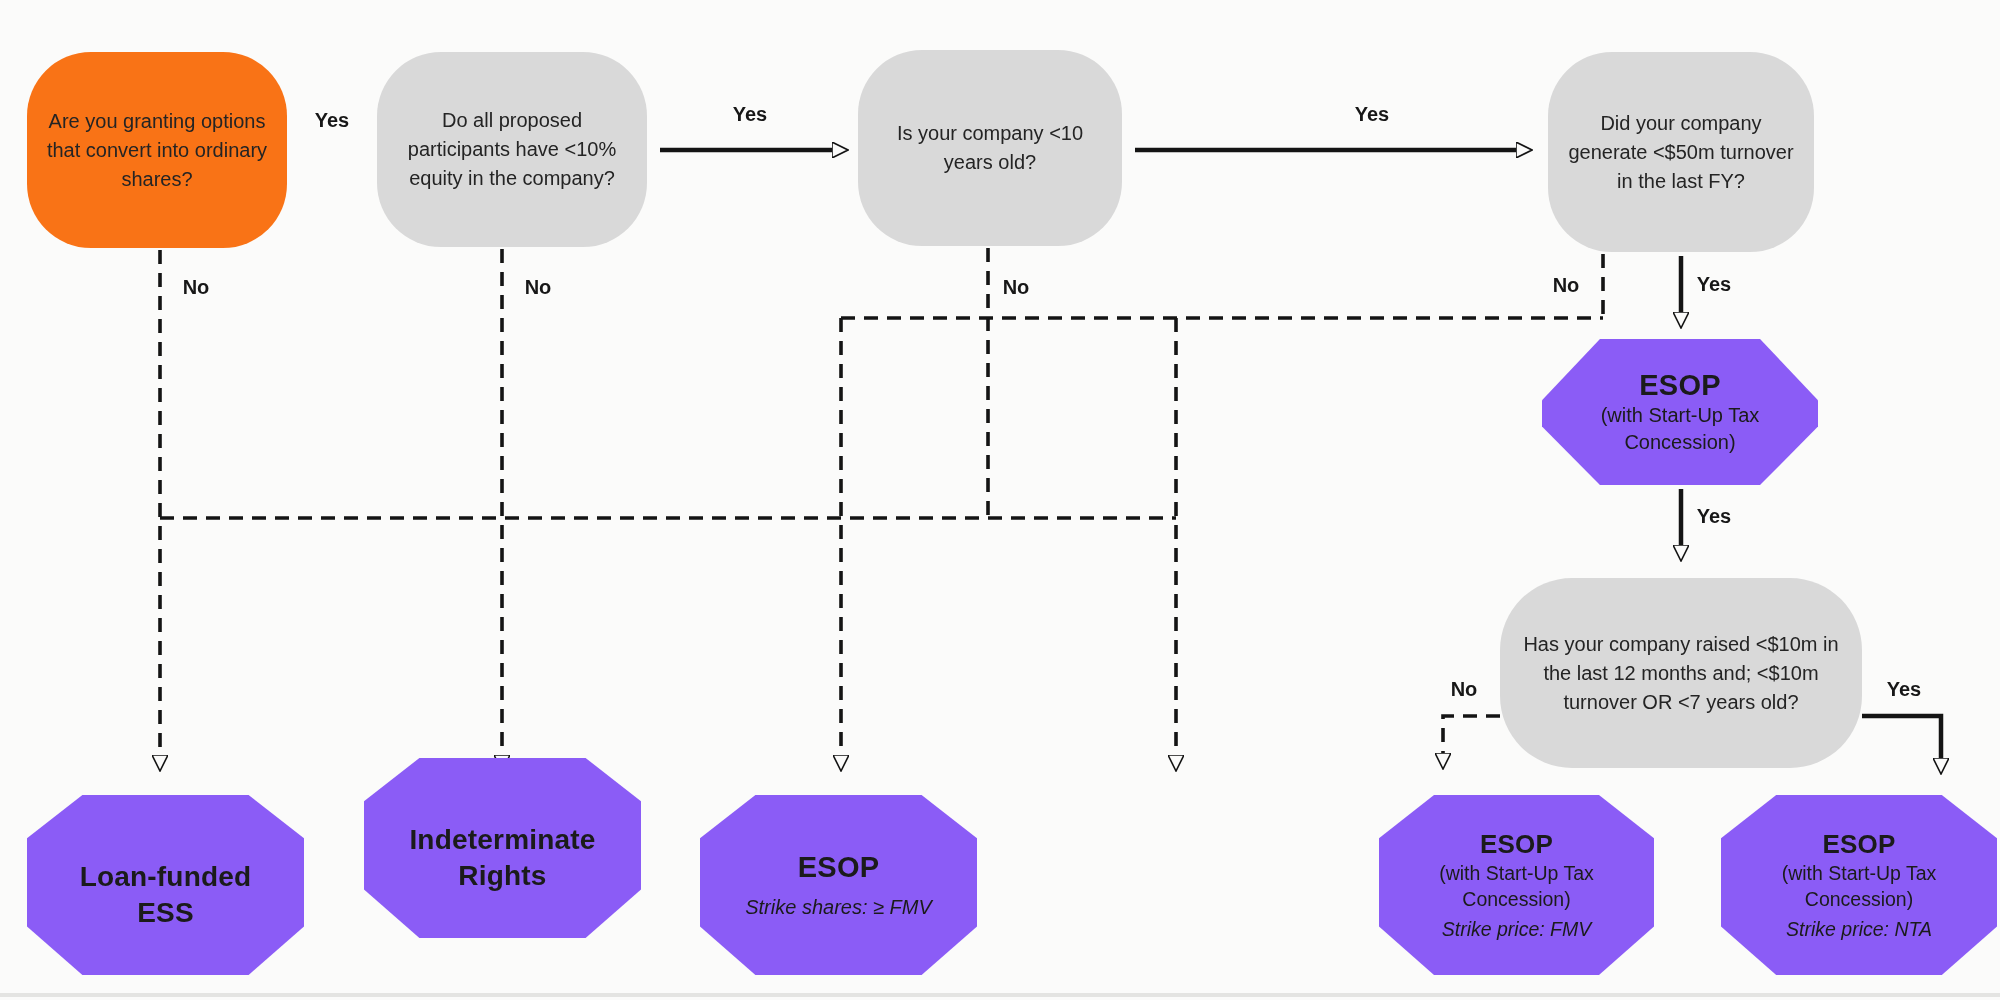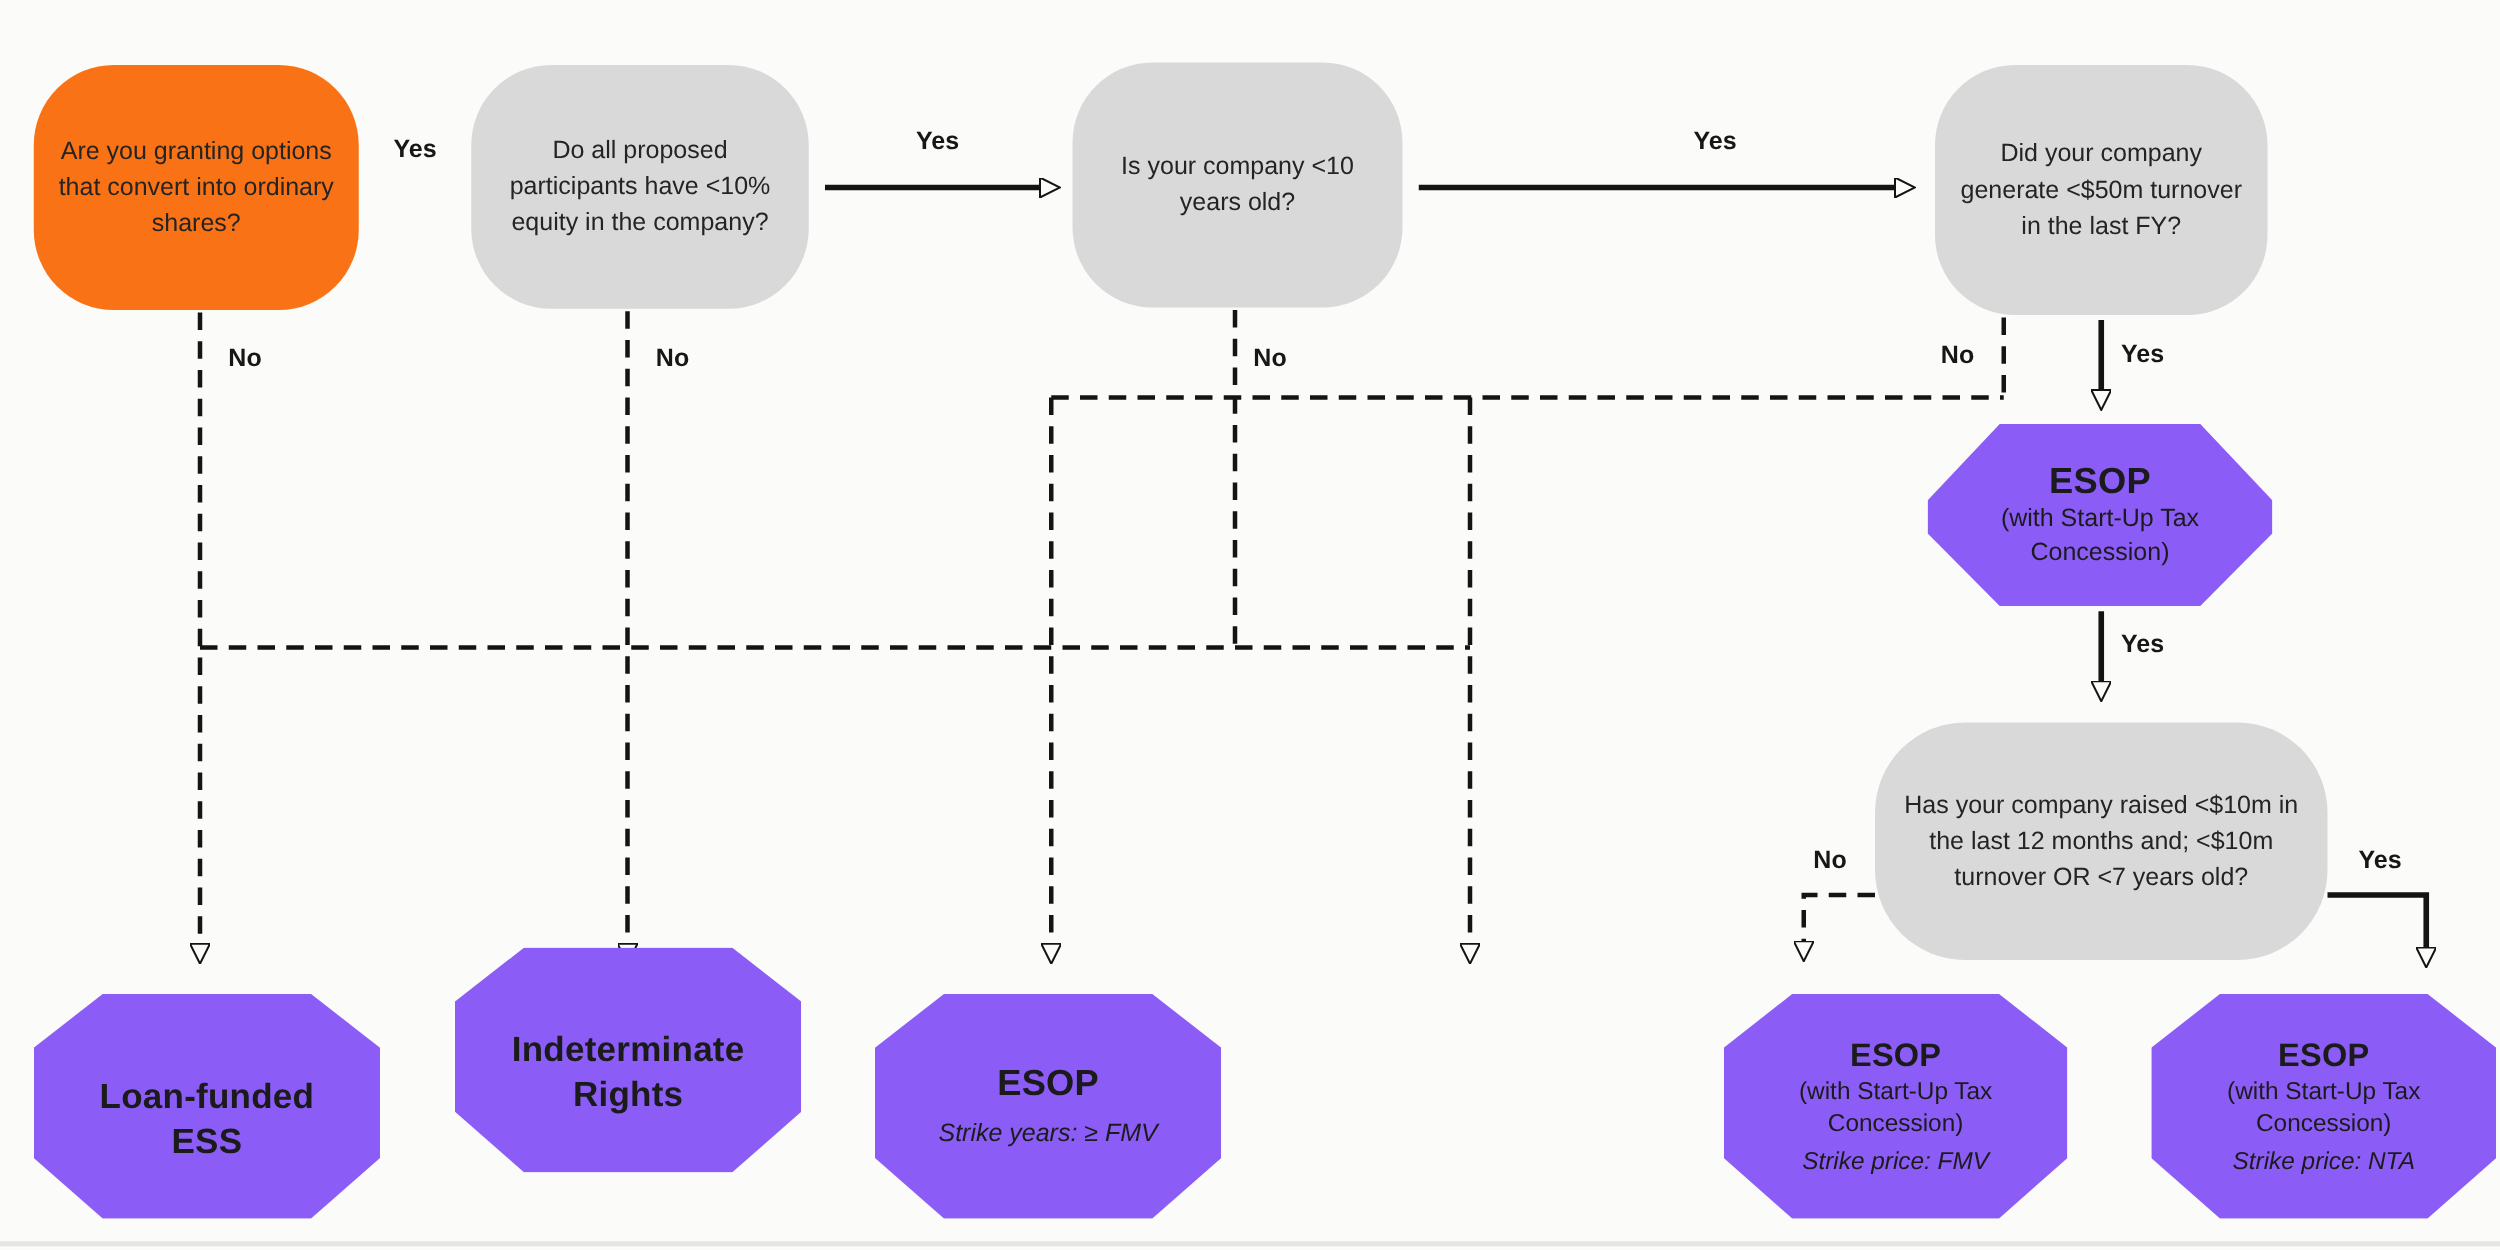--- a/index.html
+++ b/index.html
@@ -94,21 +94,21 @@
   <div class="oct" style="left:27px;top:795px;width:277px;height:180px;">
     <span class="title big" style="max-width:200px;">Loan-funded ESS</span>
   </div>
 
   <div class="oct" style="left:364px;top:758px;width:277px;height:180px;">
     <span class="title big" style="max-width:210px;">Indeterminate Rights</span>
   </div>
 
   <div class="oct" style="left:700px;top:795px;width:277px;height:180px;">
     <span class="title">ESOP</span>
-    <span class="strike">Strike years: ≥ FMV</span>
+    <span class="strike">Strike shares: ≥ FMV</span>
   </div>
 
 
   <div class="oct" style="left:1379px;top:795px;width:275px;height:180px;">
     <span class="title" style="font-size:26px;">ESOP</span>
     <span class="sub" style="max-width:220px;font-size:19.5px;">(with Start-Up Tax Concession)</span>
     <span class="strike tight" style="font-size:19.5px;">Strike price: FMV</span>
   </div>
 
   <div class="oct" style="left:1721px;top:795px;width:276px;height:180px;">

